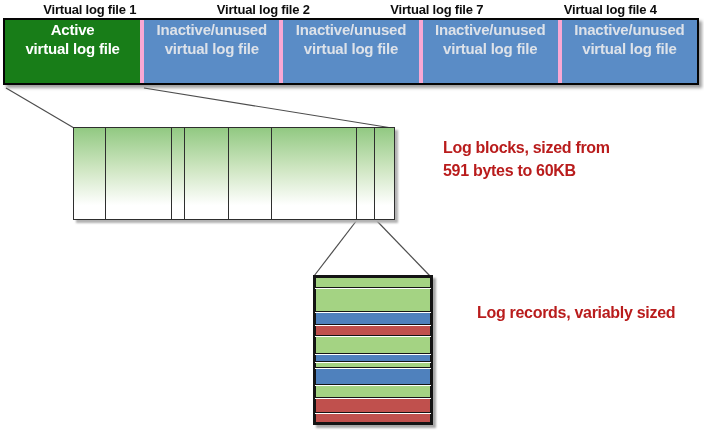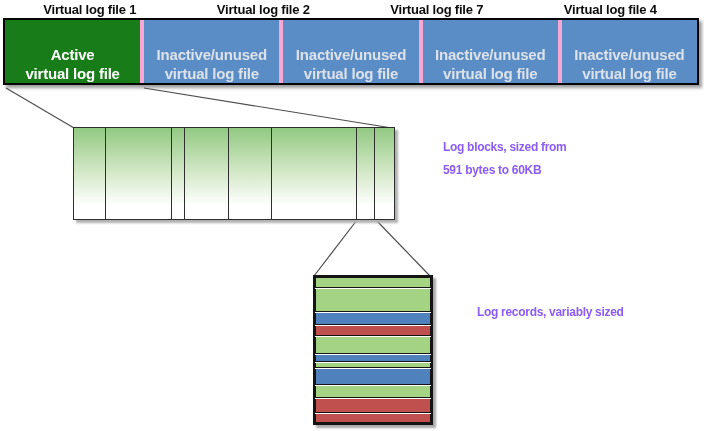--- a/index.html
+++ b/index.html
@@ -26,21 +26,21 @@
 
   
   .vlf-row{
     position:absolute;left:3px;top:18px;width:692px;height:63px;
     display:flex;
     border:2px solid #050505;
     box-shadow:3px 3px 3px rgba(0,0,0,0.38);
   }
   .vlf-box{
     flex:1 1 0;
-    display:flex;flex-direction:column;justify-content:flex-end;align-items:center;
+    display:flex;flex-direction:column;justify-content:flex-start;align-items:center;
     font-size:15px;font-weight:bold;line-height:19px;
     letter-spacing:-0.2px;
     text-align:center;
   }
   .vlf-box + .vlf-box{border-left:4px solid #f9a8d4;}
   .vlf-box.active{color:#ffffff;}
   .vlf-box.inactive{color:#dde2e9;}
 
   
   .connectors{
@@ -55,21 +55,21 @@
     border:1px solid #2e2e2e;
     box-shadow:3px 3px 2px #b2b2b2;
     background:linear-gradient(to bottom,#92c982 0%,#cfe6c2 45%,#ffffff 85%);
   }
   .seg{flex-grow:1;}
   .seg + .seg{border-left:1px solid #2e2e2e;}
 
   
   .caption{
     position:absolute;
-    font-size:12px;font-weight:bold;color:#8b5cf6;
+    font-size:16px;font-weight:bold;color:#b91c1c;
     letter-spacing:-0.3px;line-height:23px;
     white-space:nowrap;
   }
   .blocks-caption{left:443px;top:136px;}
   .records-caption{left:477px;top:301px;}
 
   
   .log-records{
     position:absolute;left:313px;top:275px;width:116px;height:146px;
     display:flex;flex-direction:column;

